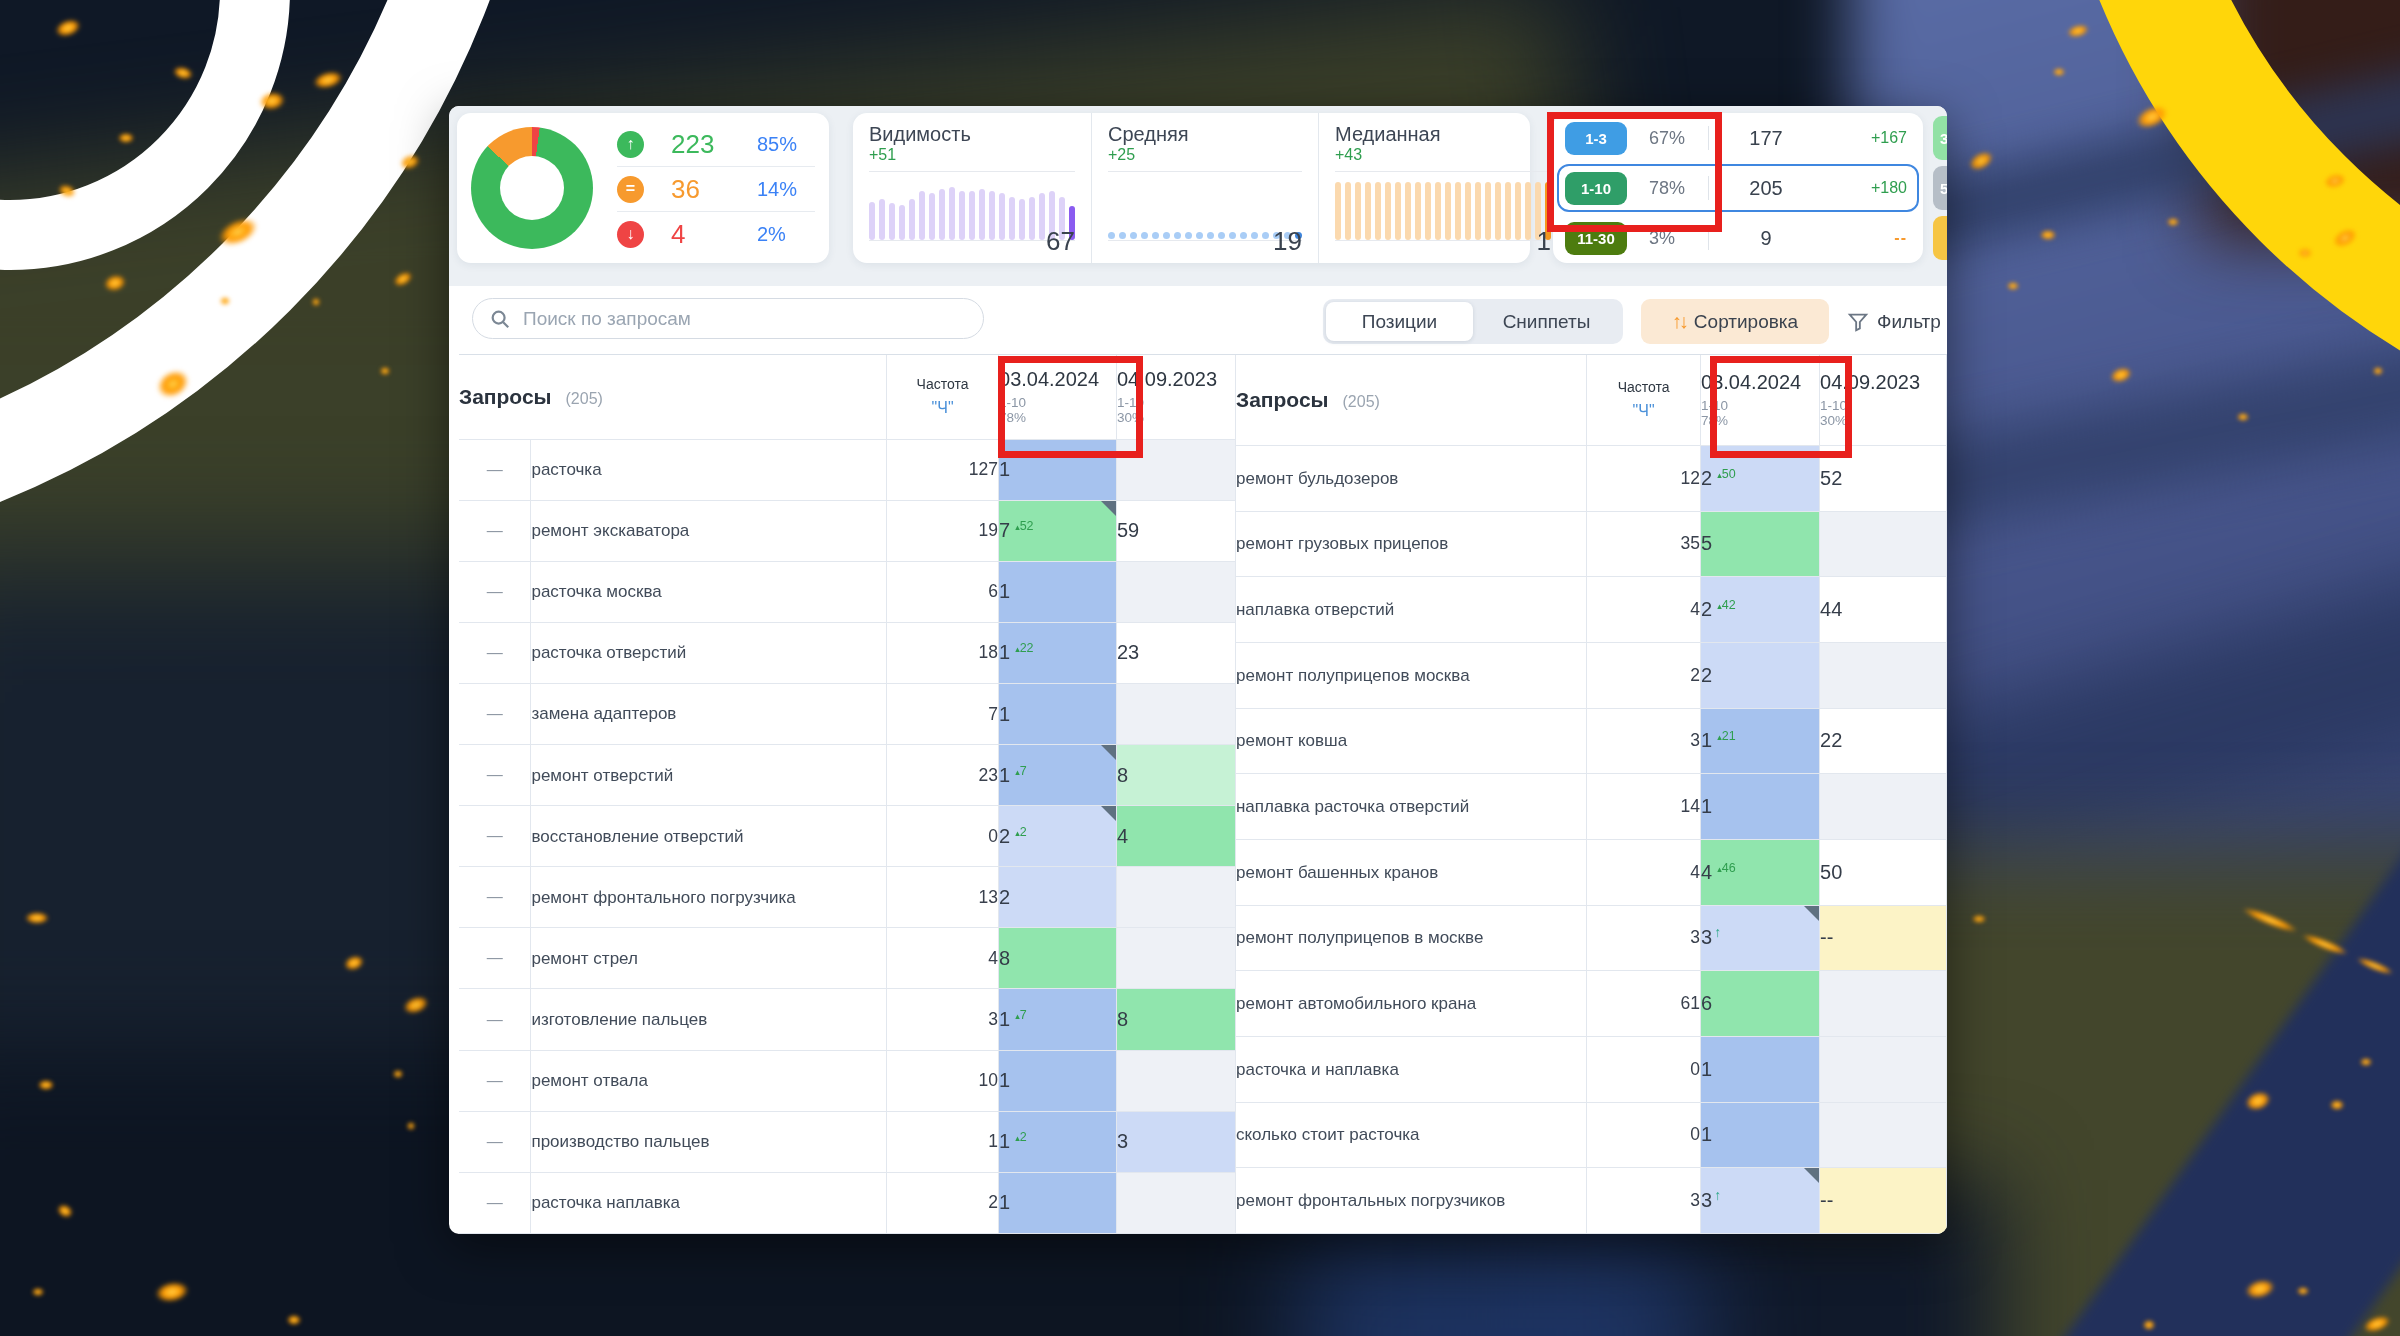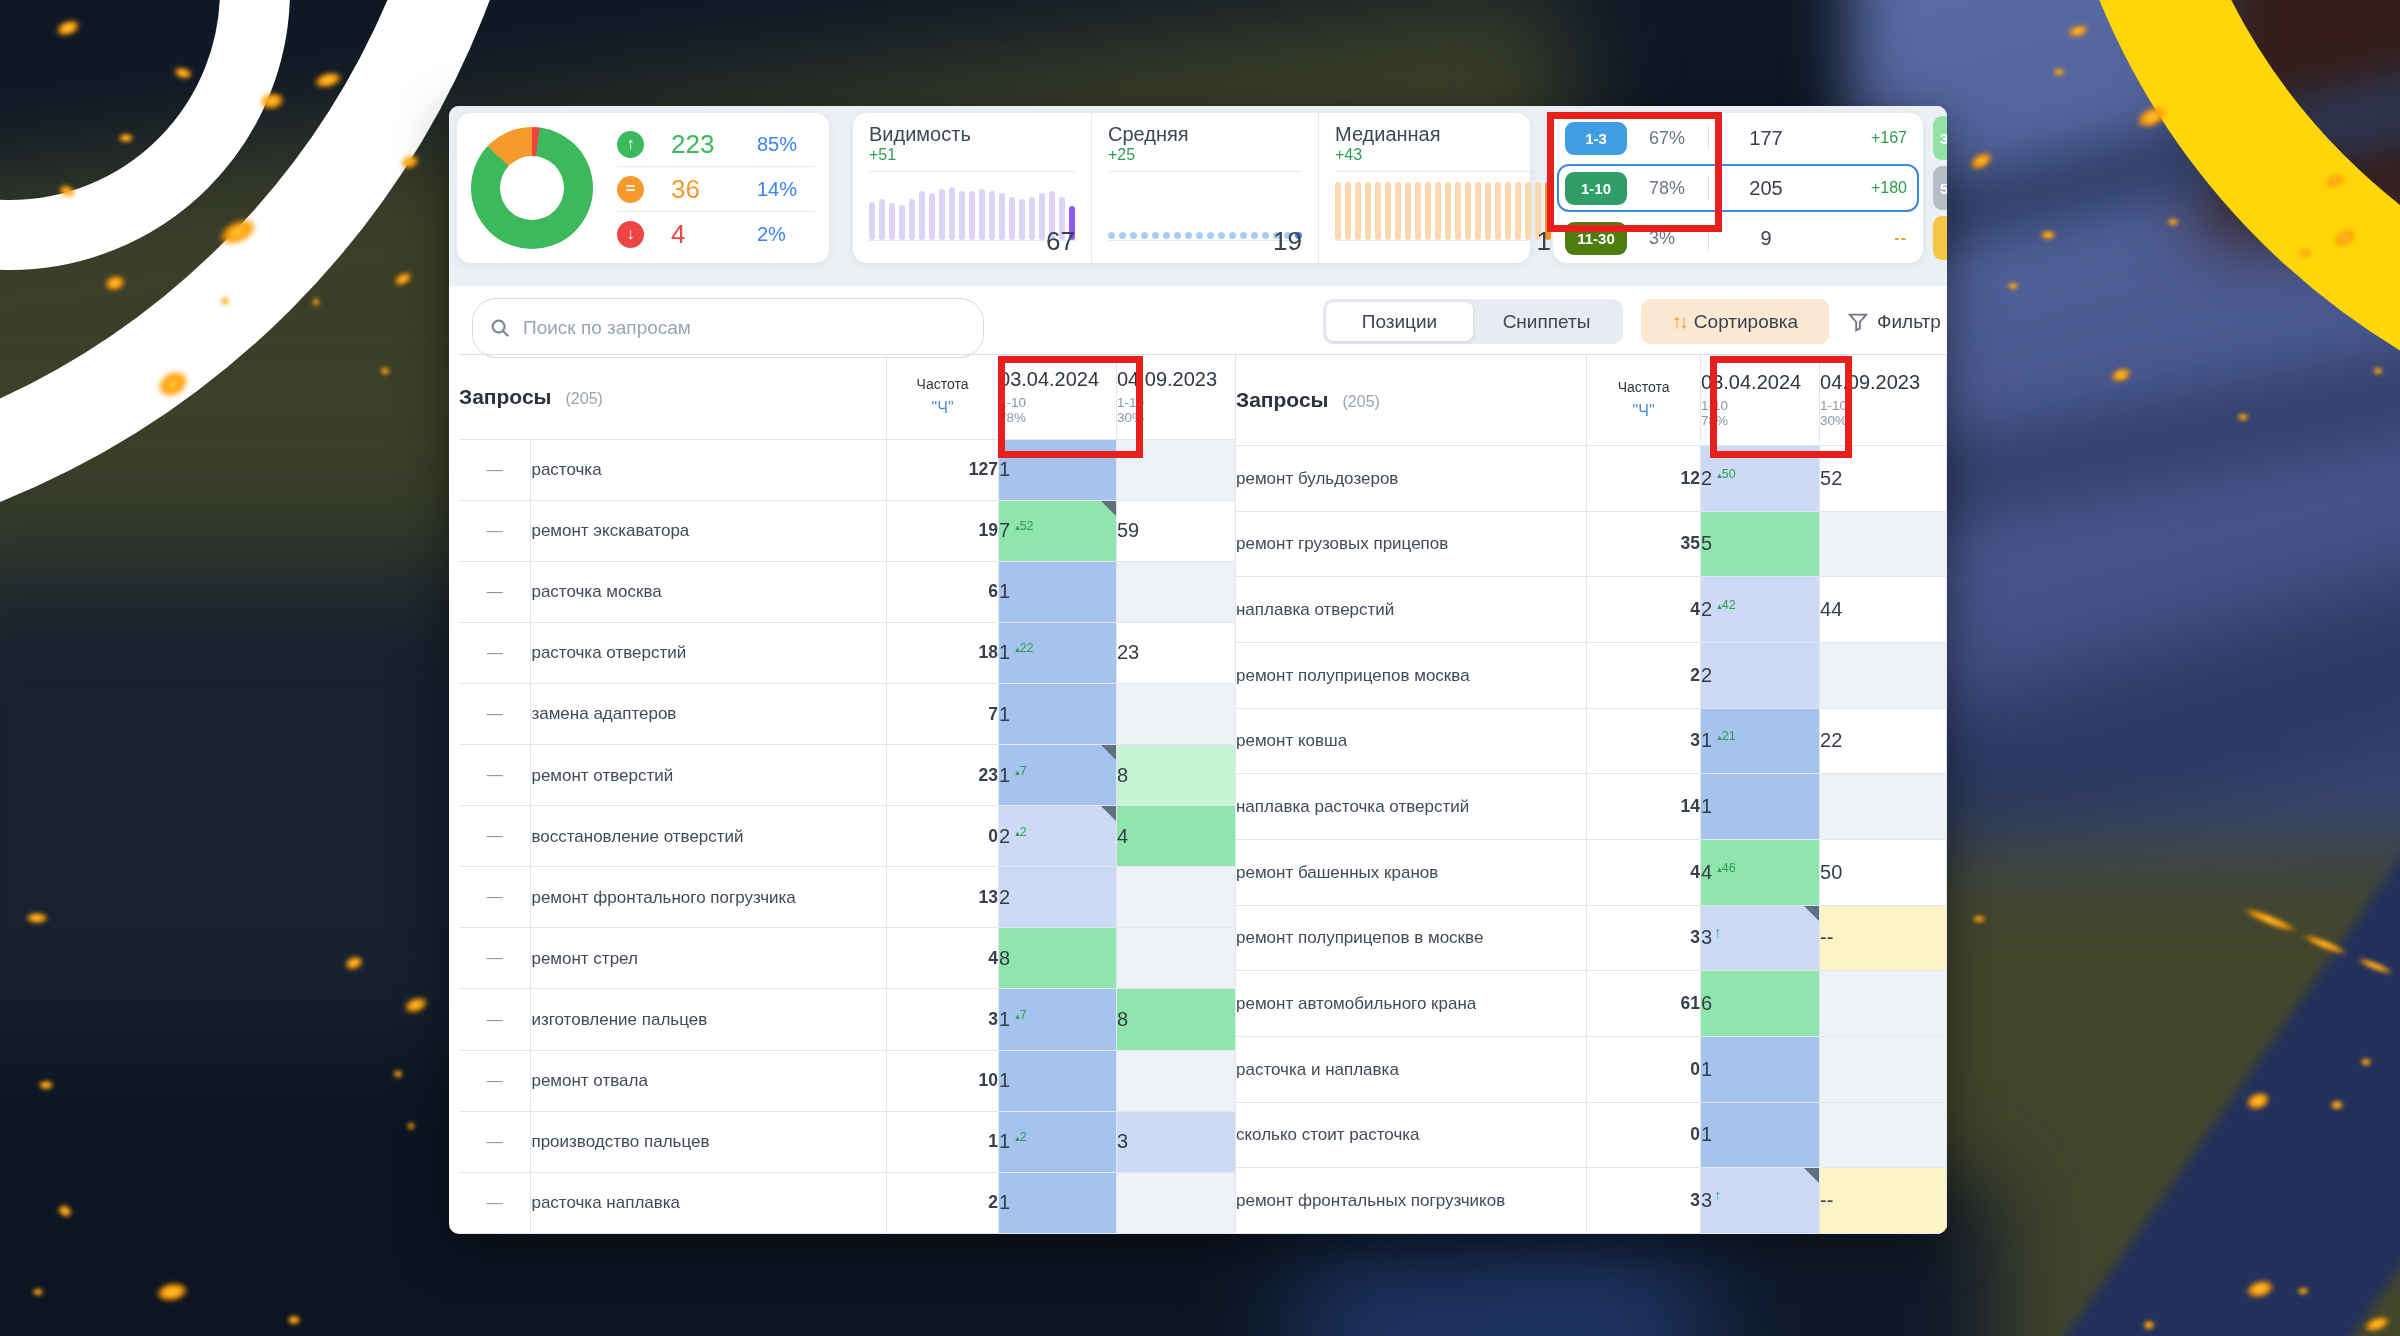--- a/index.html
+++ b/index.html
@@ -66,21 +66,21 @@
   .pcount{position:absolute;left:178px;width:70px;text-align:center;font-size:20px;color:#39424e;}
   .pdelta{position:absolute;right:16px;font-size:16px;color:#2f9e4f;}
   .pdelta.dash{color:#f79a2e;font-weight:bold;letter-spacing:1px;}
   .prow.selected::before{content:"";position:absolute;inset:1px 4px;border:2px solid #3f87e0;
         border-radius:12px;background:transparent;}
   .edge-chip{position:absolute;left:1484px;width:44px;height:44px;border-radius:9px;color:#fff;
         font-weight:bold;font-size:15px;display:flex;align-items:center;padding-left:7px;box-sizing:border-box;}
   .edge-chip.green{background:#92e1a5;} .edge-chip.gray{background:#b6bec7;} .edge-chip.yellow{background:#f6c544;}
 
   
-  .search{position:absolute;left:23px;top:192px;width:512px;height:60px;border:1.6px solid #d5dbe3;
+  .search{position:absolute;left:23px;top:192px;width:512px;height:41px;border:1.6px solid #d5dbe3;
           border-radius:24px;background:#fff;display:flex;align-items:center;box-sizing:border-box;}
   .search svg{margin:0 10px 0 16px;}
   .search input{border:none;outline:none;flex:1;font-size:19px;color:#3d4654;background:transparent;
           font-family:inherit;}
   .search input::placeholder{color:#9aa5b2;}
   .tabs{position:absolute;left:874px;top:193px;width:300px;height:45px;background:#e8ecf2;
         border-radius:10px;display:flex;padding:3px;box-sizing:border-box;}
   .tab{flex:1;display:flex;align-items:center;justify-content:center;font-size:19px;color:#3d4654;
        border-radius:8px;cursor:pointer;}
   .tab.active{background:#fff;box-shadow:0 1px 4px rgba(40,60,90,.15);}
@@ -103,21 +103,21 @@
   .h-q b{font-size:21px;color:#2b333e;}
   .h-q span{font-size:16px;color:#9aa4b0;margin-left:14px;}
   .h-f{text-align:center !important;}
   .h-f .l1{font-size:14px;color:#2e3742;}
   .h-f .l2{font-size:16px;color:#4a90d9;margin-top:7px;}
   .h-d{padding-left:7px;}
   .h-d .l1{font-size:20px;color:#2e3742;}
   .h-d .l2{font-size:13.5px;color:#8b96a5;line-height:1.15;margin-top:4px;}
   .c-dash{text-align:center;color:#8d97a3;font-size:16px;}
   .c-q{padding:4px 10px 4px 24px;line-height:1.25;}
-  .c-f{text-align:right;padding-right:26px;font-size:17.5px;color:#39404d;font-weight:bold;}
+  .c-f{text-align:right;padding-right:26px;font-size:17.5px;color:#39404d;}
   .c-p{position:relative;padding-left:14px;font-size:20px;color:#353d49;}
   .sup{font-size:12.5px;color:#2f9e4f;position:relative;top:-7px;margin-left:5px;}
   .sup .tri{font-size:9px;}
   .sup.arr{color:#2aa887;font-size:14px;margin-left:2px;}
   .corner{position:absolute;top:0;right:0;width:0;height:0;
           border-top:15px solid #5f7181;border-left:15px solid transparent;}
   .bg-blue{background:#a6c2ee;} .bg-blue-light{background:#ccdaf6;}
   .bg-green{background:#90e5ad;} .bg-green-light{background:#c6f2d5;}
   .bg-gray{background:#eef1f6;} .bg-white{background:#fff;} .bg-yellow{background:#fcf3c6;}
   .c-p2{padding-left:16px;font-size:20px;color:#353d49;}

